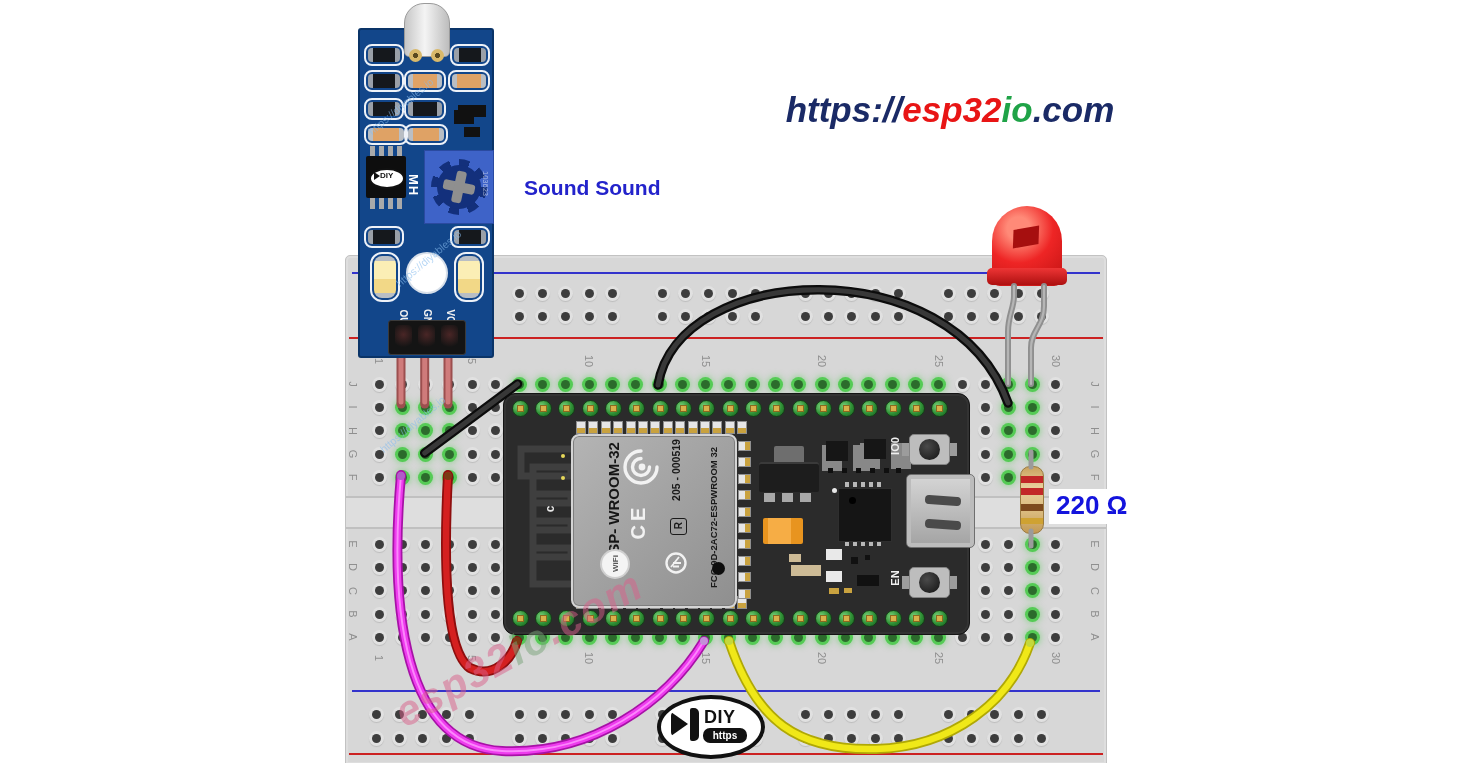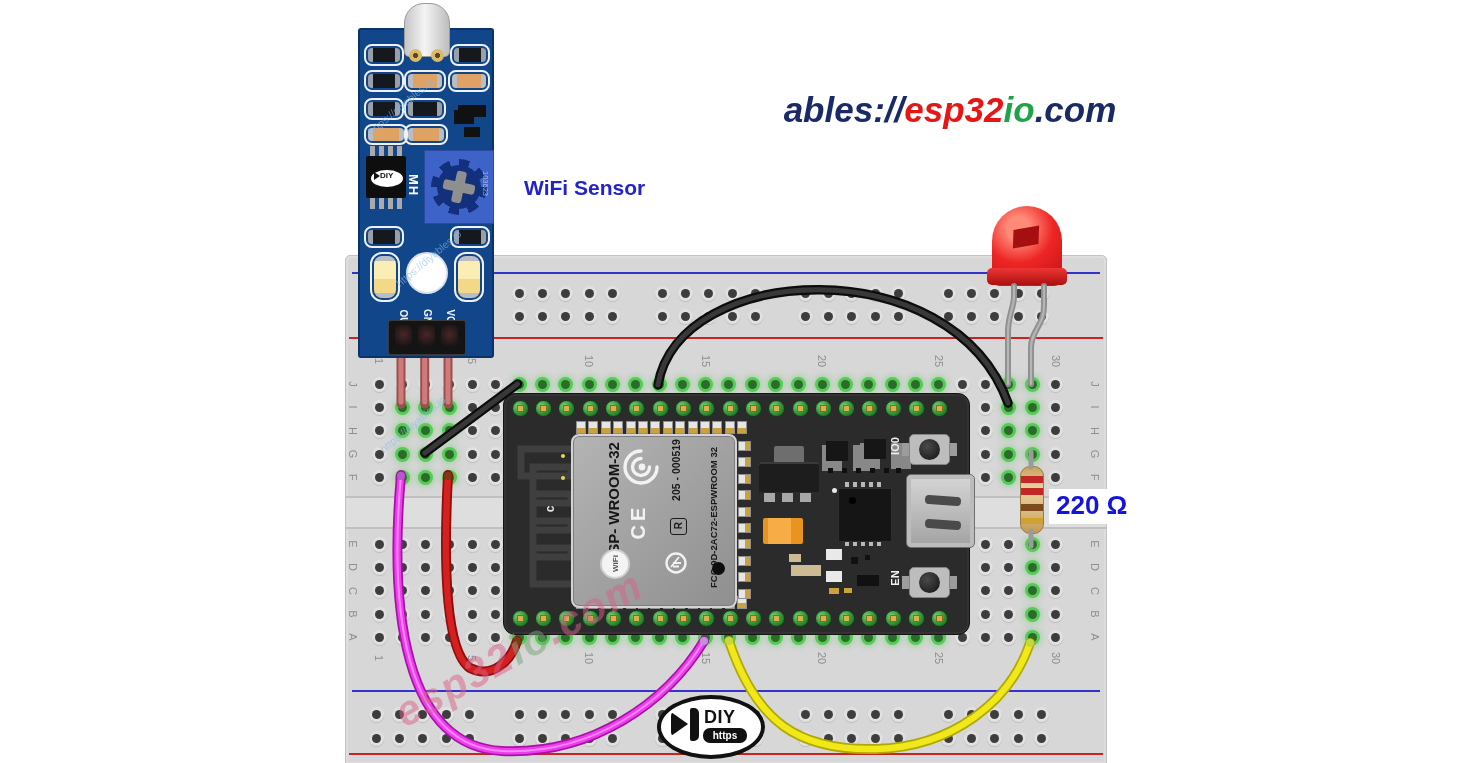--- a/index.html
+++ b/index.html
@@ -43,21 +43,21 @@
       font-size:10.5px;z-index:7;}
   
   .note{position:absolute;font-weight:bold;z-index:8;}
 </style>
 </head>
 <body>
 
 <div id="stage">
 
   <div class="note" style="left:770px;top:90px;width:360px;text-align:center;font-size:35px;font-style:italic;letter-spacing:0px;">
-    <span style="color:#1a2a66;">ables://</span><span style="color:#e81515;">esp32</span><span style="color:#1fa347;">io</span><span style="color:#1a2a66;">.com</span>
+    <span style="color:#1a2a66;">https://</span><span style="color:#e81515;">esp32</span><span style="color:#1fa347;">io</span><span style="color:#1a2a66;">.com</span>
   </div>
 
   <div id="bb">
     <div class="railline" style="left:6px;top:16px;width:748px;background:#3333cc;"></div>
     <div class="railline" style="left:3px;top:81px;width:754px;background:#cc2222;"></div>
     <div class="railline" style="left:6px;top:434px;width:748px;background:#3333cc;"></div>
     <div class="railline" style="left:3px;top:497px;width:754px;background:#cc2222;"></div>
     <div id="bb-channel"></div>
     <div id="bb-holes">
         <div class="hole" style="left:25.5px;top:32.5px"></div>
@@ -806,15 +806,15 @@
 
   <div class="wm" style="left:360px;top:100px;">https://diyables.io</div>
   <div class="wm" style="left:388px;top:252px;">https://diyables.io</div>
   <div class="wm" style="left:372px;top:418px;">https://diyables.io</div>
 
   <div style="position:absolute;left:398px;top:692px;z-index:7;transform:rotate(-29deg);transform-origin:0 50%;
               font-size:42px;font-weight:bold;font-style:italic;letter-spacing:2px;opacity:.5;white-space:nowrap;">
     <span style="color:#d9618b;">esp32</span><span style="color:#79a379;">io</span><span style="color:#d9618b;">.com</span>
   </div>
 
-  <div class="note" style="left:524px;top:176px;font-size:21px;color:#2323cb;">WiFi Sensor</div>
+  <div class="note" style="left:524px;top:176px;font-size:21px;color:#2323cb;">Sound Sound</div>
   <div class="note" style="left:1049px;top:489px;font-size:26px;color:#1414dd;background:#fff;padding:1px 7px 3px 7px;text-align:center;">220 Ω</div>
 </div>
 
 </body></html>

